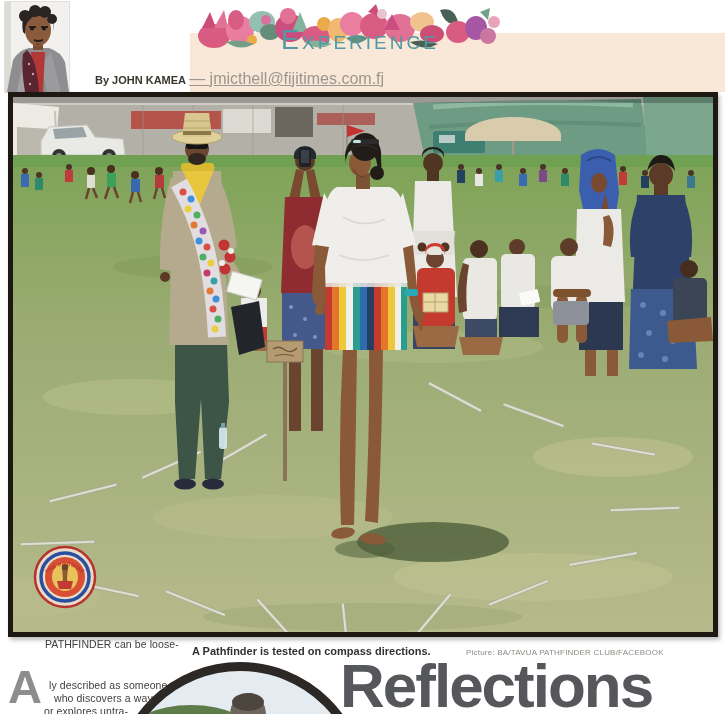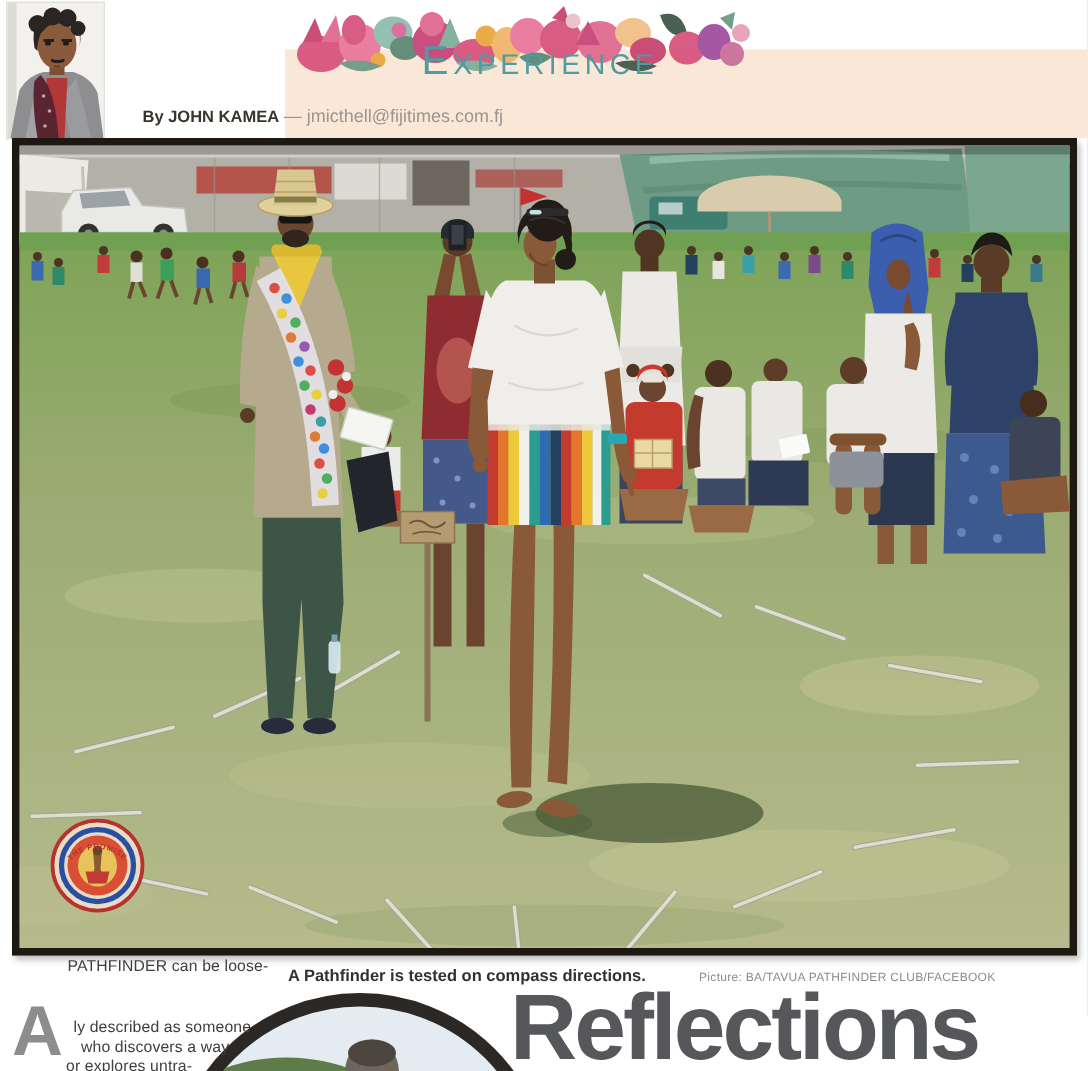--- a/index.html
+++ b/index.html
@@ -12,21 +12,21 @@
   .beige-band { position:absolute; left:190px; top:33px; width:535px; height:59px; background:#f9e8d8; }
   .author-photo { position:absolute; left:5px; top:2px; width:64px; height:90px; background:#f4f3f1; box-shadow:0 0 0 1px #e2e0dc; }
   .floral { position:absolute; left:196px; top:2px; width:312px; height:54px; }
   .section-title {
     position:absolute; left:190px; top:25px; width:340px; text-align:center;
     font-variant:small-caps; font-size:27px; letter-spacing:3px; color:#4f9aa3;
     font-weight:400;
   }
   .byline { position:absolute; left:95px; top:70px; font-size:11px; color:#3a342e; }
   .byline b { font-weight:bold; }
-  .byline .email { font-weight:normal; color:#9a968f; font-size:12px; }
+  .byline .email { font-weight:normal; color:#9a968f; font-size:16px;text-decoration:underline; }
   
   .photo-frame {
     position:absolute; left:8px; top:92px; width:710px; height:545px;
     border:5px solid #1d1812; background:#9aa878; box-shadow:2px 3px 4px rgba(0,0,0,.25);
   }
   .photo-frame svg { display:block; width:700px; height:535px; }
   .caption-row { position:absolute; left:0; top:641px; width:725px; padding-left:192px; white-space:nowrap; }
   .caption-bold { font-size:11px; font-weight:bold; color:#33312e; }
   .caption-credit { font-size:8px; color:#8f8b85; letter-spacing:.2px;padding-left:31px; }
   

